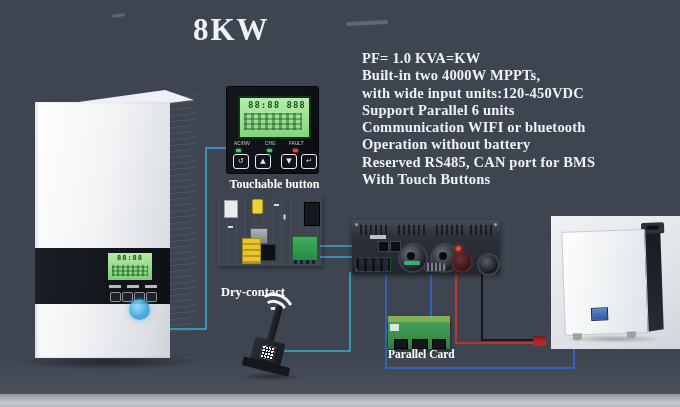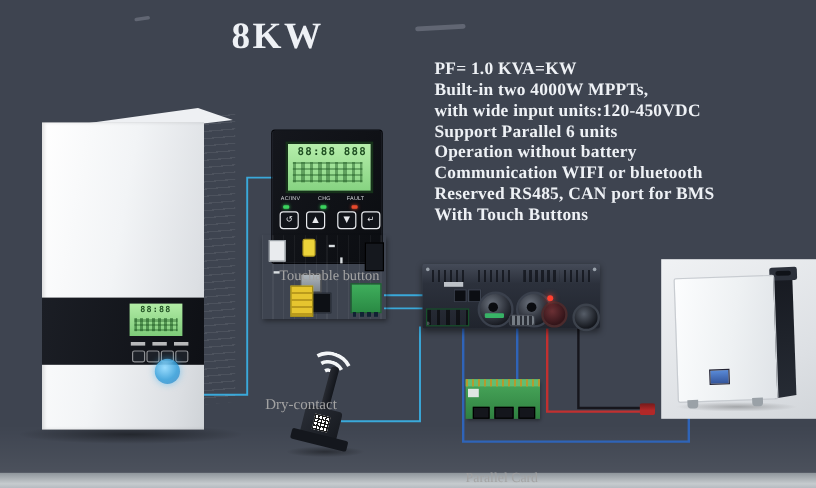--- a/index.html
+++ b/index.html
@@ -15,21 +15,21 @@
   .floor-glow{left:0;right:0;bottom:13px;height:40px;background:linear-gradient(rgba(255,255,255,0),rgba(255,255,255,.07));z-index:1;}
   
   .title{left:193px;top:12px;font-size:31px;letter-spacing:2px;font-weight:600;z-index:5;}
   .subtitle{left:30px;top:43px;font-size:15px;font-weight:700;letter-spacing:.4px;z-index:5;}
   .mark{background:rgba(150,155,168,.4);border-radius:2px;z-index:2;}
   
   .specs{left:362px;top:50px;width:300px;z-index:5;font-size:14.5px;font-weight:700;line-height:17.3px;letter-spacing:.2px;}
   
   svg.wires{left:0;top:0;z-index:2;}
   
-  .callout-label{z-index:5;font-weight:400;color:#a3a3a3;margin-top:45px;}
+  .callout-label{z-index:5;font-weight:700;color:#ffffff;}
   
   .inverter{left:18px;top:84px;width:180px;height:286px;z-index:3;}
   .inv-top{left:14px;top:6px;width:166px;height:30px;background:#eef0f3;
     clip-path:polygon(3px 18px,133px 0px,162px 10px,28px 26px);}
   .inv-side{left:152px;top:12px;width:26px;height:240px;background:linear-gradient(90deg,#2a2f3a,#171a21 60%,#10131a);
     transform:skewY(-5deg);background-image:repeating-linear-gradient(180deg,rgba(255,255,255,.08) 0 1px,rgba(0,0,0,0) 1px 6px);}
   .inv-front{left:17px;top:18px;width:135px;height:256px;background:linear-gradient(100deg,#ffffff 0%,#f2f4f6 45%,#dcdfe3 85%,#cfd3d7 100%);
     box-shadow:inset 2px 0 3px rgba(0,0,0,.12);}
   .inv-band{left:17px;top:164px;width:135px;height:56px;background:linear-gradient(100deg,#1b1e25,#0e1015);}
   .inv-lcd{left:73px;top:5px;width:44px;height:27px;background:linear-gradient(#b2eca6,#7ecb79);
@@ -39,22 +39,22 @@
     background-image:repeating-linear-gradient(90deg,rgba(20,80,25,.5) 0 2px,rgba(0,0,0,0) 2px 5px),
       repeating-linear-gradient(0deg,rgba(20,80,25,.35) 0 2px,rgba(0,0,0,0) 2px 4px);}
   .inv-mini-label{top:37px;width:12px;height:3px;background:rgba(255,255,255,.7);}
   .inv-btn{top:44px;width:9px;height:8px;background:#1d2128;border:1px solid rgba(255,255,255,.5);border-radius:2px;}
   .inv-shadow{left:14px;top:354px;width:190px;height:16px;background:radial-gradient(ellipse at center,rgba(0,0,0,.45),rgba(0,0,0,0) 70%);z-index:2;}
   
   .callout-dot{left:129px;top:299px;width:21px;height:21px;border-radius:50%;z-index:4;
     background:radial-gradient(circle at 40% 35%,rgba(150,220,255,.95),rgba(52,160,220,.85) 55%,rgba(30,120,190,.7));
     box-shadow:0 0 6px rgba(70,180,240,.6);}
   
-  .touch-panel{left:227px;top:87px;width:91px;height:110px;background:linear-gradient(120deg,#15171d,#0b0d11);z-index:3;
-    border-radius:2px;box-shadow:0 0 0 1px #05060a;margin-top:22px;}
+  .touch-panel{left:227px;top:87px;width:91px;height:86px;background:linear-gradient(120deg,#15171d,#0b0d11);z-index:3;
+    border-radius:2px;box-shadow:0 0 0 1px #05060a;}
   .tp-lcd{left:11px;top:9px;width:69px;height:39px;background:linear-gradient(#b6eeab,#86d381);border:2px solid #16311a;
     font-family:"DejaVu Sans Mono",monospace;color:#1d4d20;}
   .tp-digits{left:8px;top:2px;font-size:9px;font-weight:700;letter-spacing:1px;}
   .tp-pixels{left:4px;top:15px;width:58px;height:17px;
     background-image:repeating-linear-gradient(90deg,rgba(25,85,30,.45) 0 3px,rgba(0,0,0,0) 3px 7px),
       repeating-linear-gradient(0deg,rgba(25,85,30,.4) 0 2px,rgba(0,0,0,0) 2px 5px);}
   .tp-ind{top:54px;font-size:4.5px;color:#d8dbdf;font-family:"Liberation Sans",sans-serif;letter-spacing:.2px;}
   .tp-led{top:62px;width:5px;height:3px;border-radius:1px;}
   .led-green{background:#3bd35e;box-shadow:0 0 3px #3bd35e;}
   .led-red{background:#e8492c;box-shadow:0 0 3px #e8492c;}
@@ -157,22 +157,22 @@
     <polyline points="482,262 482,340 538,340" fill="none" stroke="#16161c" stroke-width="2"></polyline>
   </svg>
 
   <div class="abs title">8KW</div>
 
   <div class="abs specs">
     <div>PF= 1.0  KVA=KW</div>
     <div>Built-in two 4000W MPPTs,</div>
     <div>with wide input units:120-450VDC</div>
     <div>Support Parallel 6 units</div>
+    <div>Communication WIFI or bluetooth</div>
     <div>Operation without battery</div>
-    <div>Communication WIFI or bluetooth</div>
     <div>Reserved RS485, CAN port for BMS</div>
     <div>With Touch Buttons</div>
   </div>
 
   <div class="abs inv-shadow"></div>
   <div class="abs inverter">
     <div class="abs inv-top"></div>
     <div class="abs inv-side"></div>
     <div class="abs inv-front"></div>
     <div class="abs inv-band">

